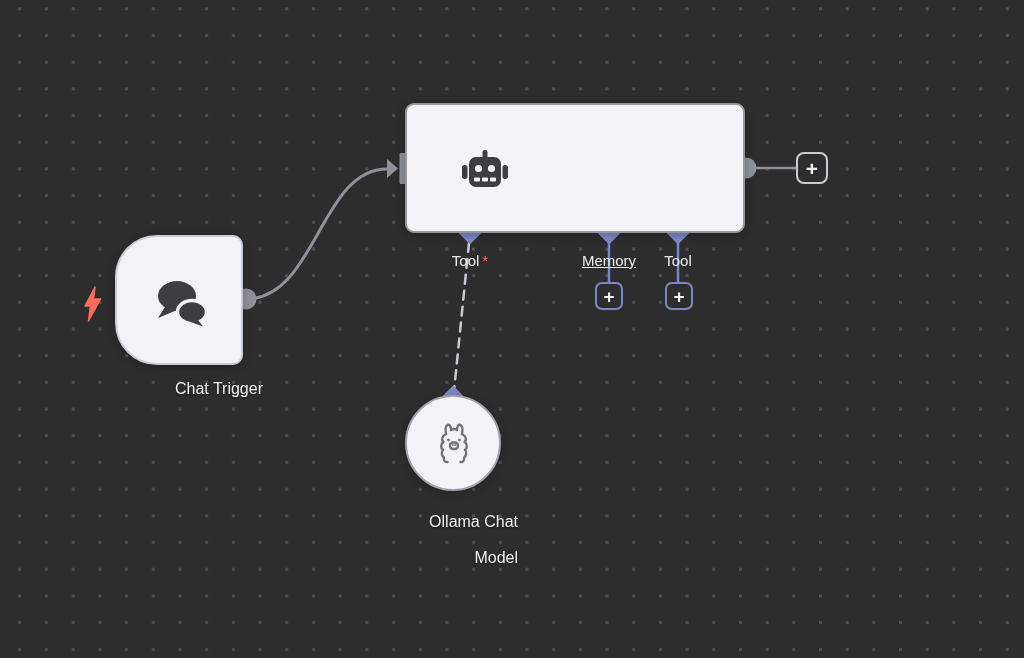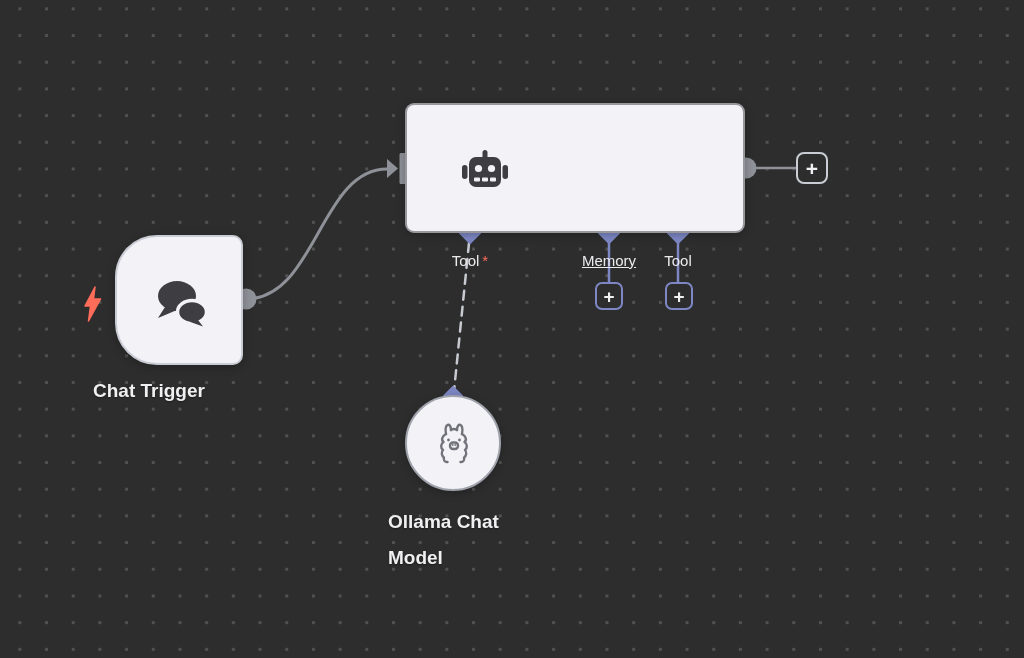--- a/index.html
+++ b/index.html
@@ -51,22 +51,22 @@
   .trigger-icon { position: absolute; left: 36px; top: 39px; }
   .node-ollama {
     left: 405px; top: 395px; width: 96px; height: 96px;
     border: 2.5px solid #9fa2ab;
     border-radius: 50%;
   }
   .ollama-icon { position: absolute; left: 25px; top: 22px; }
   .node-label {
     position: absolute;
     color: #f0f0f2;
-    font-size: 19px; font-weight: 700;
-    text-align: left;
+    font-size: 16px; font-weight: 400;
+    text-align: right;
     text-shadow: 0 1px 2px rgba(0,0,0,0.4);
   }
   .label-trigger { left: 93px; top: 380px; width: 170px; }
   .label-ollama { left: 388px; top: 504px; width: 130px; line-height: 36px; }
   .port-label {
     position: absolute; top: 252px;
     width: 150px; text-align: center;
     font-size: 15px; color: #ebebee;
   }
   .port-model  { left: 395px; }

